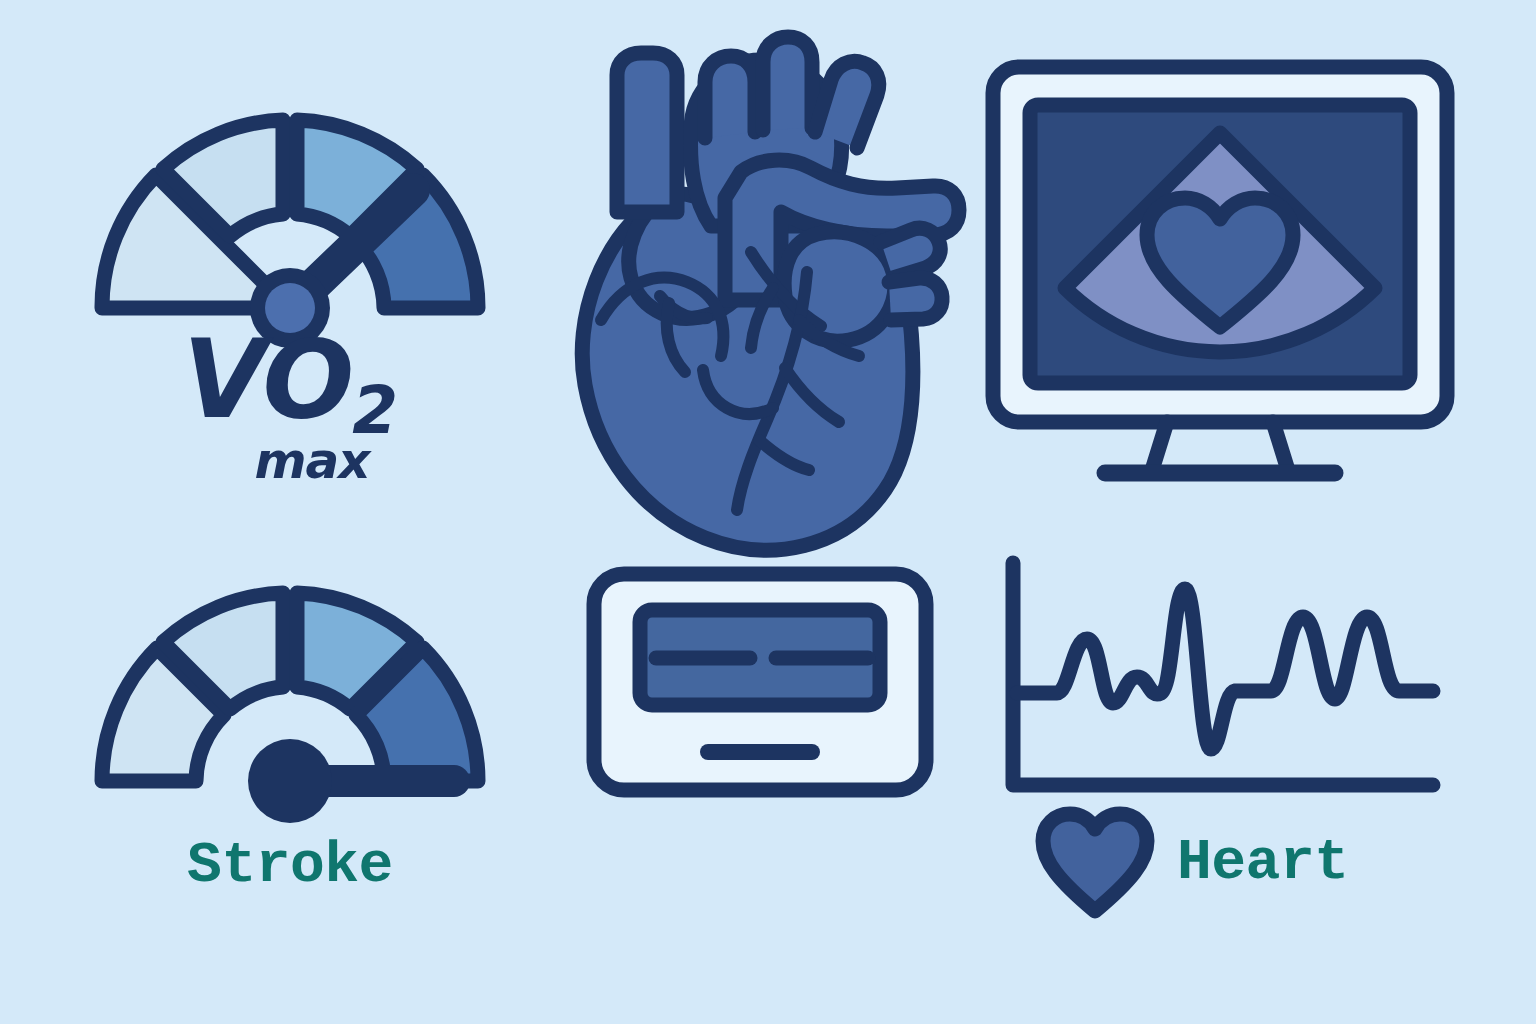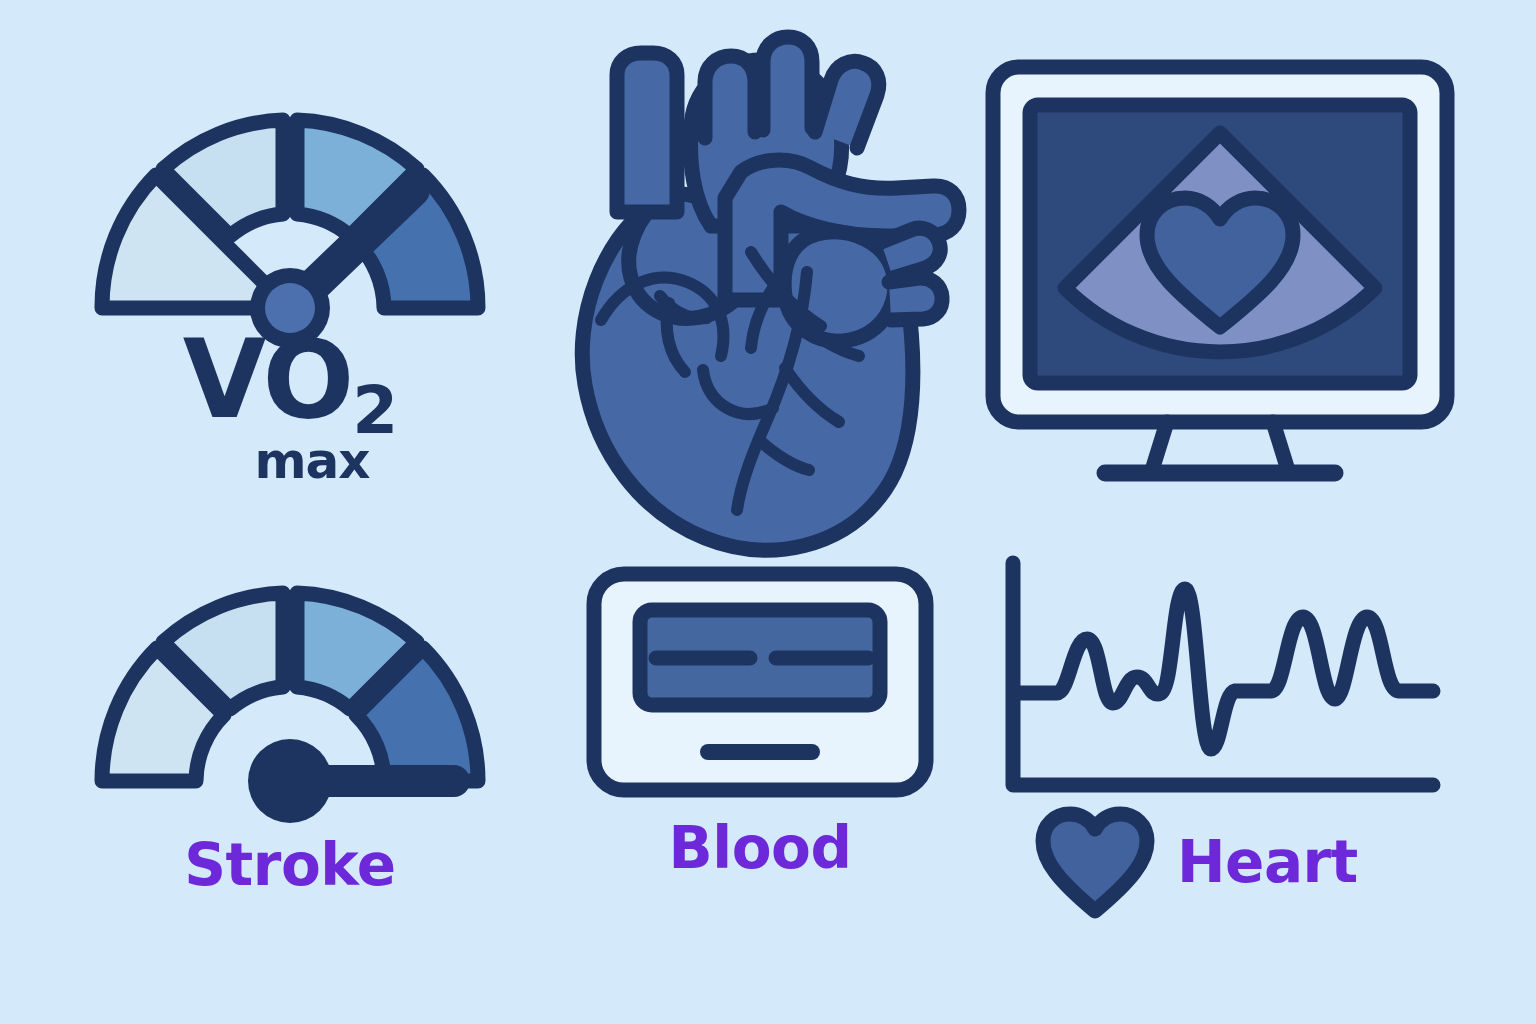--- a/index.html
+++ b/index.html
@@ -31,33 +31,35 @@
   .c-bp       { left: 545px;  top: 560px; width: 430px;  height: 440px; }
   .c-hr       { left: 975px;  top: 545px; width: 500px;  height: 450px; }
 
   .icon-holder {
     position: absolute;
     left: 0; right: 0;
     display: flex;
     justify-content: center;
   }
   .label {
-    color: #6d28d9;
+    color: #0f766e;
     font-weight: 700;
     letter-spacing: -0.5px;
     line-height: 1.06;
+    font-family: Liberation Mono, monospace;
   }
 
   
   .vo2-text {
     position: absolute;
     left: 0; right: 0;
     top: 300px;
     text-align: center;
     color: #1d3461;
+    font-style: italic;
   }
   .vo2-main {
     font-size: 108px;
     font-weight: 700;
     line-height: 0.92;
     letter-spacing: -2px;
     display: inline-block;
   }
   .vo2-sub {
     font-size: 66px;
@@ -250,21 +252,20 @@
     <div class="icon-holder" style="top:0px;">
       <svg width="360" height="245" viewBox="0 0 360 245">
         <rect x="14" y="14" width="332" height="216" rx="30" ry="30" fill="#e8f4fd" stroke="#1d3461" stroke-width="15"></rect>
         <rect x="60" y="50" width="240" height="95" rx="12" ry="12" fill="#44679f" stroke="#1d3461" stroke-width="15"></rect>
         <path d="M 76 98 L 170 98" stroke="#1d3461" stroke-width="15" stroke-linecap="round"></path>
         <path d="M 196 98 L 288 98" stroke="#1d3461" stroke-width="15" stroke-linecap="round"></path>
         <path d="M 128 192 L 232 192" stroke="#1d3461" stroke-width="16" stroke-linecap="round"></path>
       </svg>
     </div>
     <div class="label caption-center caption-bp">
-      <div>Blood</div>
     </div>
   </div>
 
   <div class="cell c-hr">
     <div class="icon-holder" style="top:8px;">
       <svg width="460" height="250" viewBox="0 0 460 250">
 
         <path d="M 18 10 L 18 232 L 438 232" fill="none" stroke="#1d3461" stroke-width="15" stroke-linecap="round" stroke-linejoin="round"></path>
 
         <path d="M 22 140

